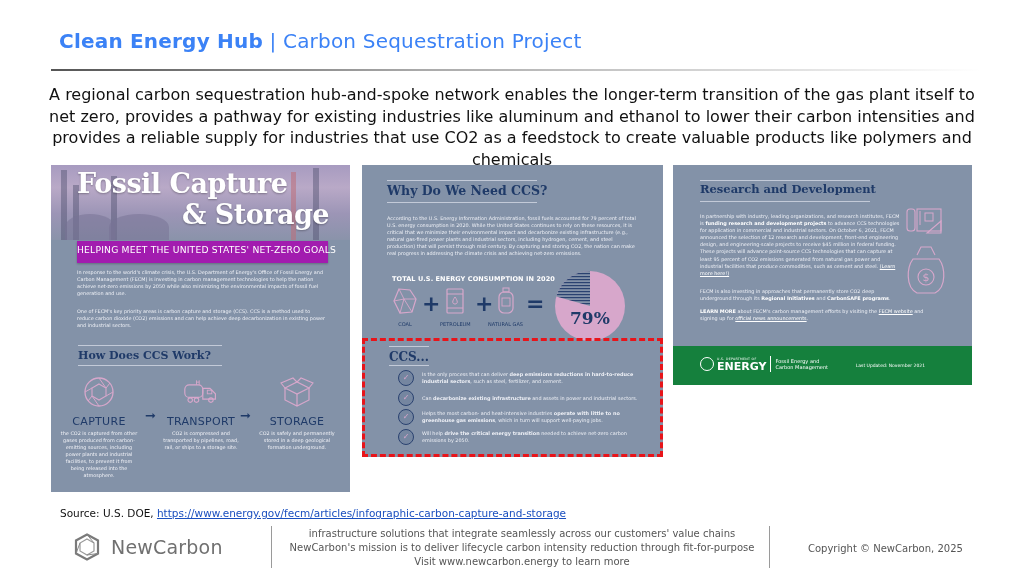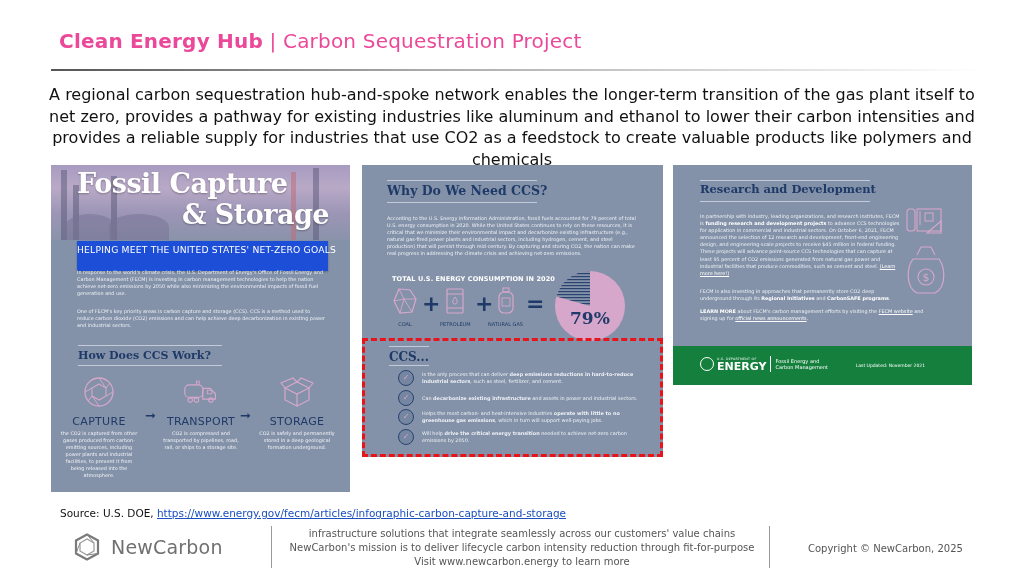--- a/index.html
+++ b/index.html
@@ -1,40 +1,40 @@
 <!DOCTYPE html>
 <html><head>
 <meta charset="utf-8">
 <style>
   * { box-sizing: border-box; margin: 0; padding: 0; }
   html, body { width: 1024px; height: 576px; background: #ffffff; overflow: hidden; }
   body { position: relative; font-family: "DejaVu Sans", sans-serif; color: #222; }
 
-  .title { position: absolute; left: 59px; top: 29px; font-size: 20px; color: #ec4899; letter-spacing: 0.2px; white-space: nowrap; }
+  .title { position: absolute; left: 59px; top: 29px; font-size: 20px; color: #3b82f6; letter-spacing: 0.2px; white-space: nowrap; }
   .title b { font-weight: bold; }
   .title-rule { position: absolute; left: 51px; top: 69px; width: 930px; height: 2px;
     background: linear-gradient(90deg, #555 0%, #aaa 40%, #e8e8e8 85%, #fff 100%); }
 
   .lead { position: absolute; left: 40px; top: 84px; width: 944px; text-align: center;
     font-size: 16px; line-height: 21.5px; color: #111; }
 
   .panel { position: absolute; background: #8392a8; overflow: hidden; color: #eef0f5; }
   .p1 { left: 51px; top: 165px; width: 299px; height: 327px; }
   .p2 { left: 362px; top: 165px; width: 301px; height: 292px; }
   .p3 { left: 673px; top: 165px; width: 299px; height: 220px; padding-left: 28px; }
 
   .p1-hero { position: absolute; left: 0; top: 0; width: 100%; height: 75px;
     background: linear-gradient(180deg, #a79bc0 0%, #b9a9c7 30%, #9c95b6 65%, #8a93aa 100%); }
   .p1-hero .tower { position: absolute; bottom: 0; width: 6px; background: rgba(80,80,110,0.45); }
   .p1-hero .dome { position: absolute; bottom: 0; height: 26px; border-radius: 50% 50% 0 0; background: rgba(120,115,150,0.55); }
   .hero-t1 { position: absolute; left: 26px; top: 3px; font-family: "DejaVu Serif", serif; font-weight: bold;
     font-size: 27px; color: #fff; letter-spacing: -0.5px; text-shadow: 0 1px 2px rgba(0,0,0,0.3); }
   .hero-t2 { position: absolute; left: 131px; top: 34px; font-family: "DejaVu Serif", serif; font-weight: bold;
     font-size: 27px; color: #fff; letter-spacing: -0.5px; text-shadow: 0 1px 2px rgba(0,0,0,0.3); }
-  .banner { position: absolute; left: 26px; top: 76px; width: 251px; height: 30px; background: #1d4ed8;
+  .banner { position: absolute; left: 26px; top: 76px; width: 251px; height: 22px; background: #a21caf;
     color: #fff; font-size: 9.2px; line-height: 18px; text-align: right; letter-spacing: 0.2px;
     box-shadow: 0 1px 2px rgba(0,0,0,0.25); white-space: nowrap; }
   .small { font-size: 4.9px; line-height: 7.1px; color: #eef0f6; }
   .small b { color: #fff; }
   .small u { color: #fff; }
   .p1-body1 { position: absolute; left: 26px; top: 104px; width: 250px; }
   .p1-body2 { position: absolute; left: 26px; top: 143px; width: 250px; }
 
   .sec-rule { position: absolute; height: 1px; background: #c3cad8; }
   .sec-title { position: absolute; font-family: "DejaVu Serif", serif; font-weight: bold; color: #1f3a68; white-space: nowrap; }

